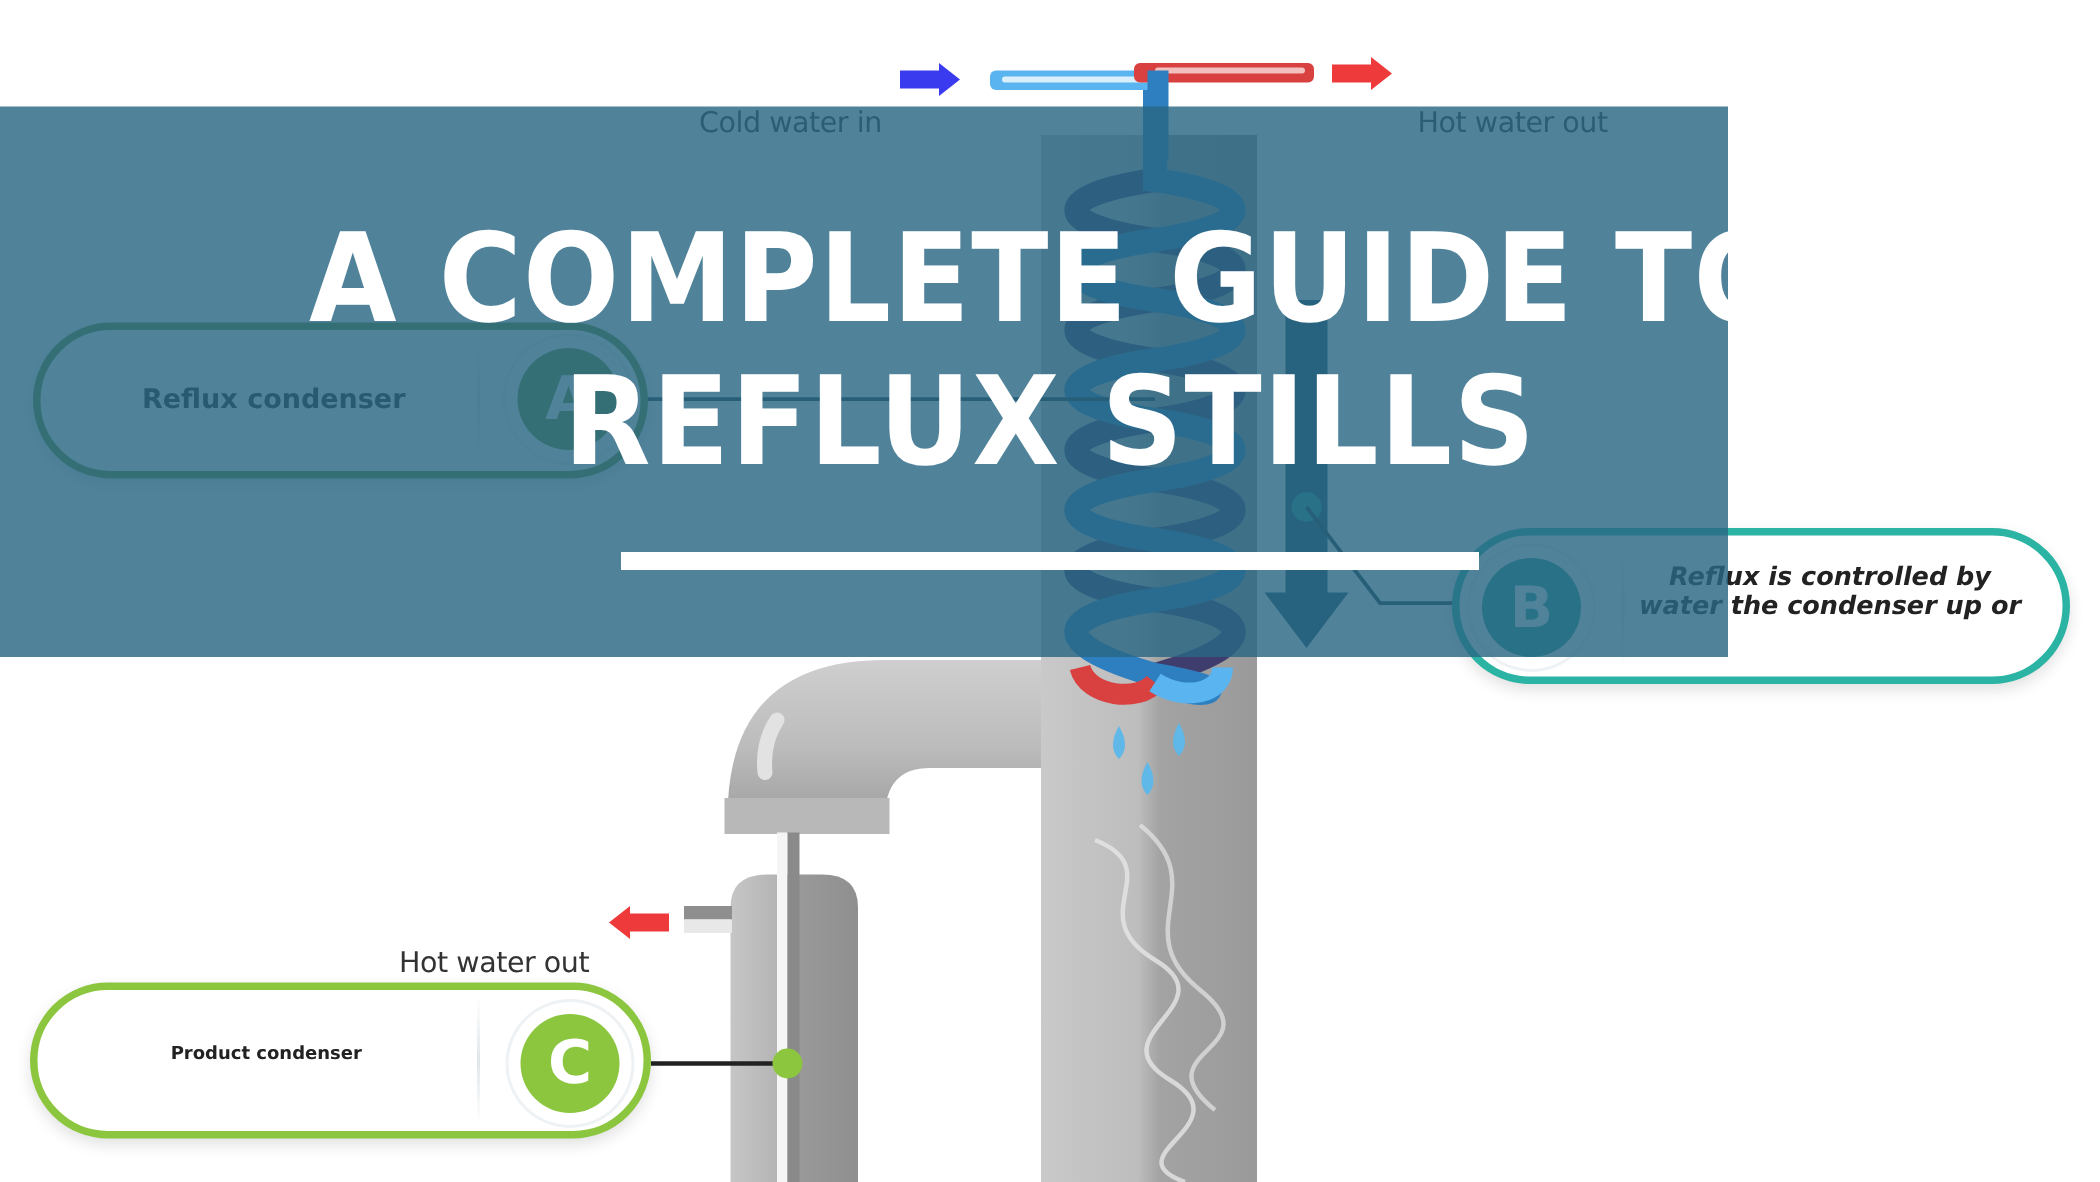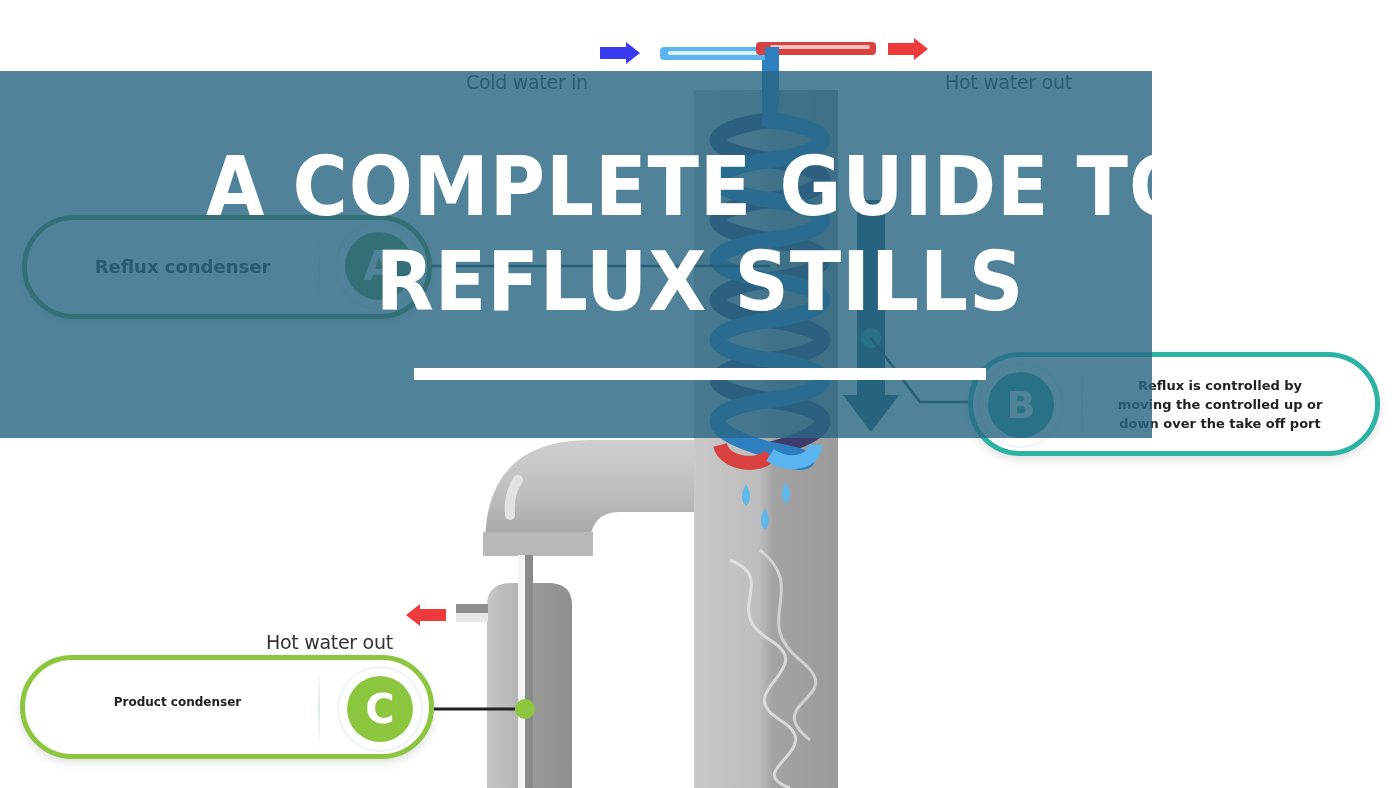--- a/index.html
+++ b/index.html
@@ -120,24 +120,23 @@
     <div class="pill" style="left:22px;top:215px;width:410px;height:104px;border:5px solid #6b8e3a;"></div>
     <div class="pill-divider" style="left:318px;top:225px;height:84px;"></div>
     <div class="pill-text" style="left:60px;top:256px;width:245px;font-size:18px;">Reflux condenser</div>
     <div class="badge" style="left:345px;top:232px;width:68px;height:68px;background:#6b8e3a;font-size:40px;">A</div>
   </div>
 
   <div>
     <div class="pill" style="left:968px;top:352px;width:412px;height:104px;border:5px solid #2bb3a3;"></div>
     <div class="pill-divider" style="left:1081px;top:362px;height:84px;"></div>
     <div class="badge" style="left:988px;top:372px;width:66px;height:66px;background:#2a9a94;font-size:38px;">B</div>
-    <div class="pill-text" style="left:1090px;top:376px;width:260px;font-size:13px;line-height:19px;">
+    <div class="pill-text" style="left:1090px;top:376px;width:260px;font-size:17px;line-height:19px;font-style:italic;">
       <div>Reflux is controlled by</div>
-      <div>moving the controlled up or</div>
-      <div>down over the take off port</div>
+      <div>water the condenser up or</div>
     </div>
   </div>
 
   <div>
     <div class="pill" style="left:20px;top:655px;width:414px;height:104px;border:5px solid #8cc63f;"></div>
     <div class="pill-divider" style="left:318px;top:665px;height:84px;"></div>
     <div class="pill-text" style="left:60px;top:695px;width:235px;font-size:12px;">Product condenser</div>
     <div class="badge" style="left:347px;top:676px;width:66px;height:66px;background:#8cc63f;font-size:40px;">C</div>
   </div>
 </div>

